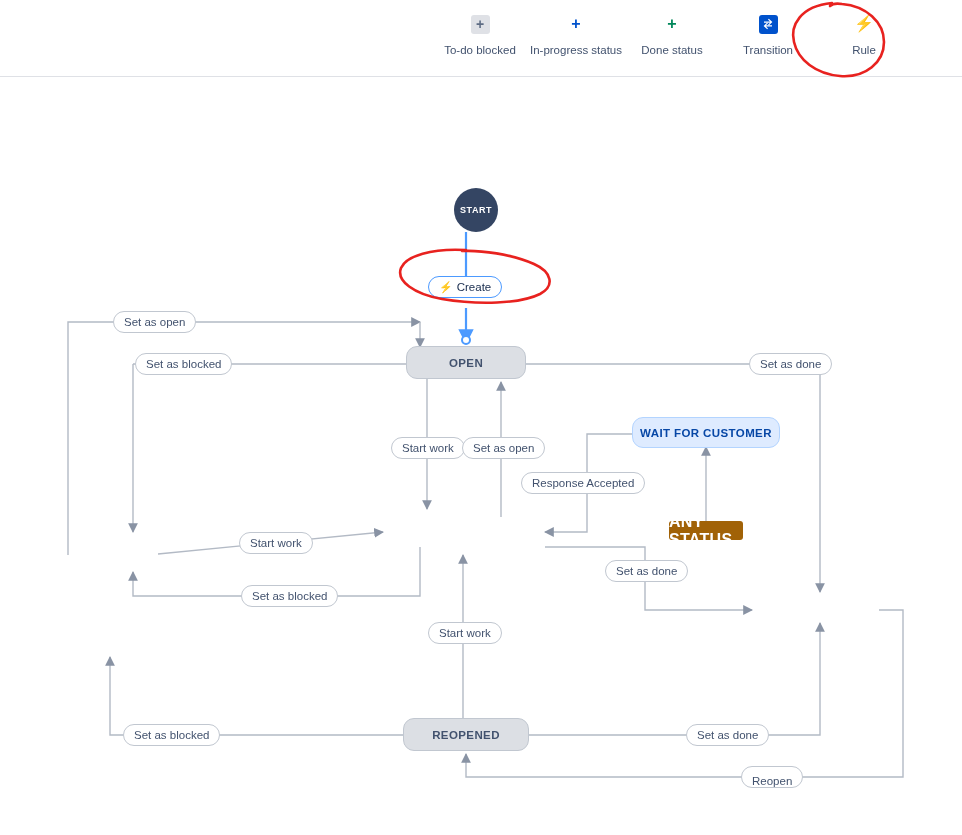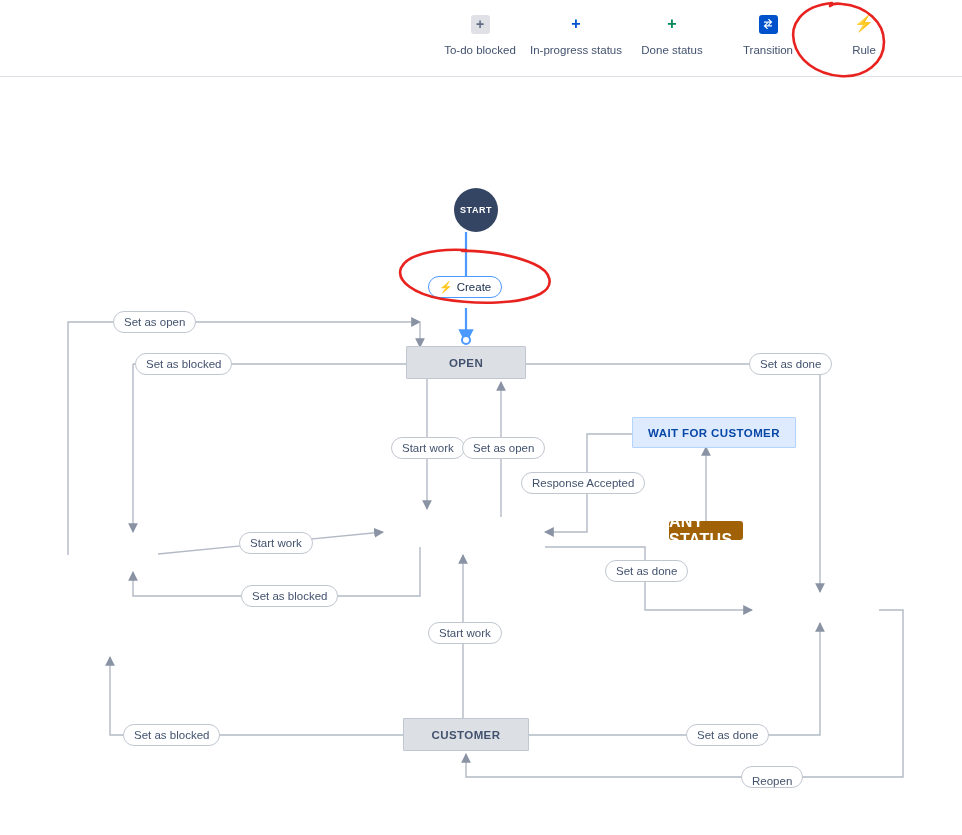--- a/index.html
+++ b/index.html
@@ -70,21 +70,21 @@
   
   #canvas { position: absolute; left: 0; top: 77px; width: 962px; height: 758px; }
   #edges { position: absolute; left: 0; top: 0; }
 
   .node {
     position: absolute;
     display: flex; align-items: center; justify-content: center;
     font-size: 11.5px;
     font-weight: bold;
     letter-spacing: 0.4px;
-    border-radius: 1px;
+    border-radius: 11px;
     cursor: pointer;
   }
   .n-start {
     width: 44px; height: 44px; border-radius: 50%;
     background: #344563; color: #fff; font-size: 9px; letter-spacing: 0.5px;
   }
   .n-open, .n-reopened {
     background: #dcdfe4; color: #42526e; border: 1px solid #c1c7d0;
   }
   .n-blocked, .n-wip, .n-wait {
@@ -217,27 +217,27 @@
   <div class="node n-start" style="left:454px; top:111px;">
     <span>START</span>
   </div>
 
   <div class="node n-open" style="left:406px; top:269px; width:120px; height:33px;">
     <span>OPEN</span>
   </div>
 
 
 
-  <div class="node n-wait" style="left:632px; top:340px; width:164px; height:31px;">
+  <div class="node n-wait" style="left:632px; top:340px; width:148px; height:31px;">
     <span>WAIT FOR CUSTOMER</span>
   </div>
 
 
   <div class="node n-reopened" style="left:403px; top:641px; width:126px; height:33px;">
-    <span>CUSTOMER</span>
+    <span>REOPENED</span>
   </div>
 
   <div class="node n-any" style="left:669px; top:444px; width:74px; height:19px;">
     <span>ANY STATUS</span>
   </div>
 
   <div class="tlabel create" style="left:428px; top:199px;">
     <span class="b">⚡</span>
     <span>Create</span>
   </div>

